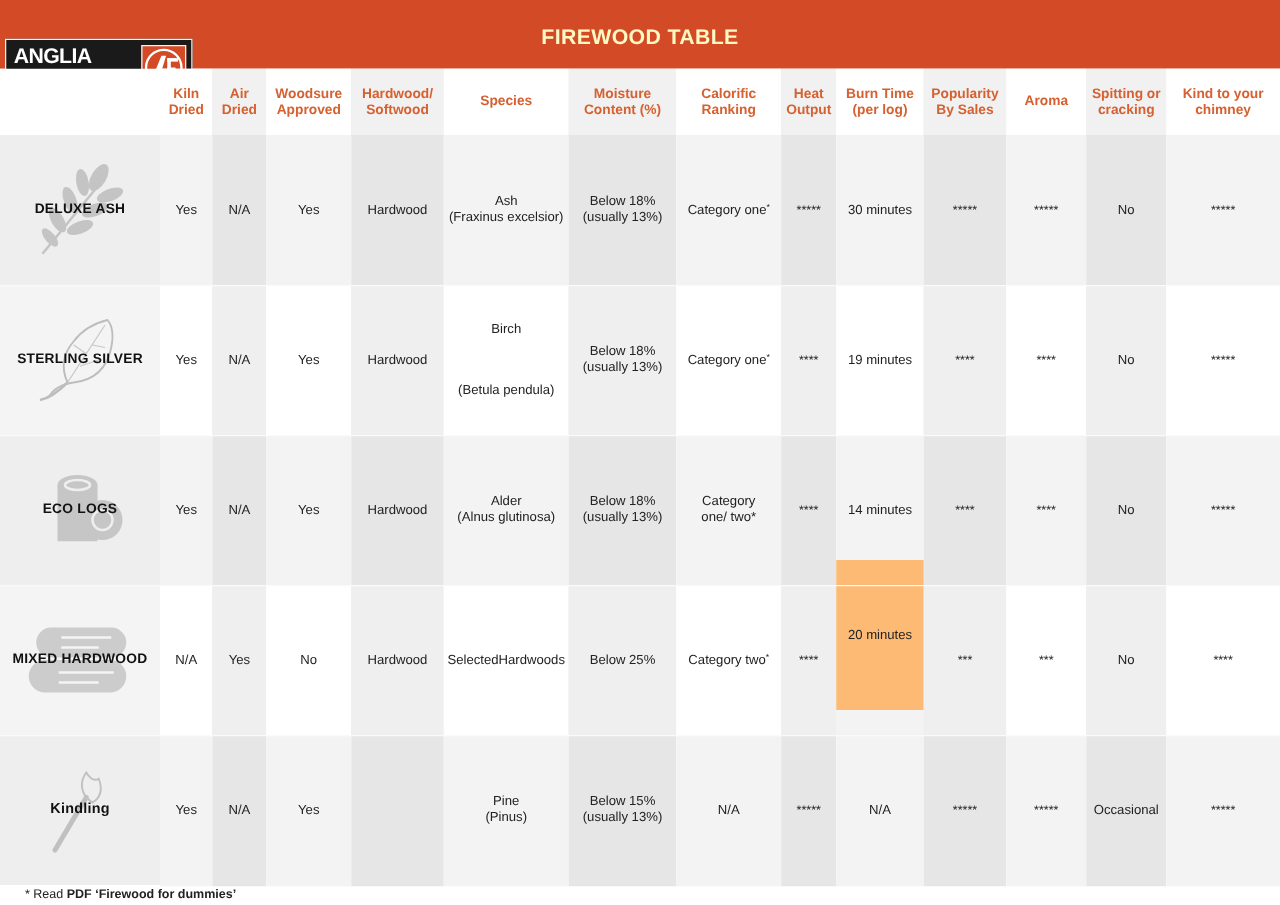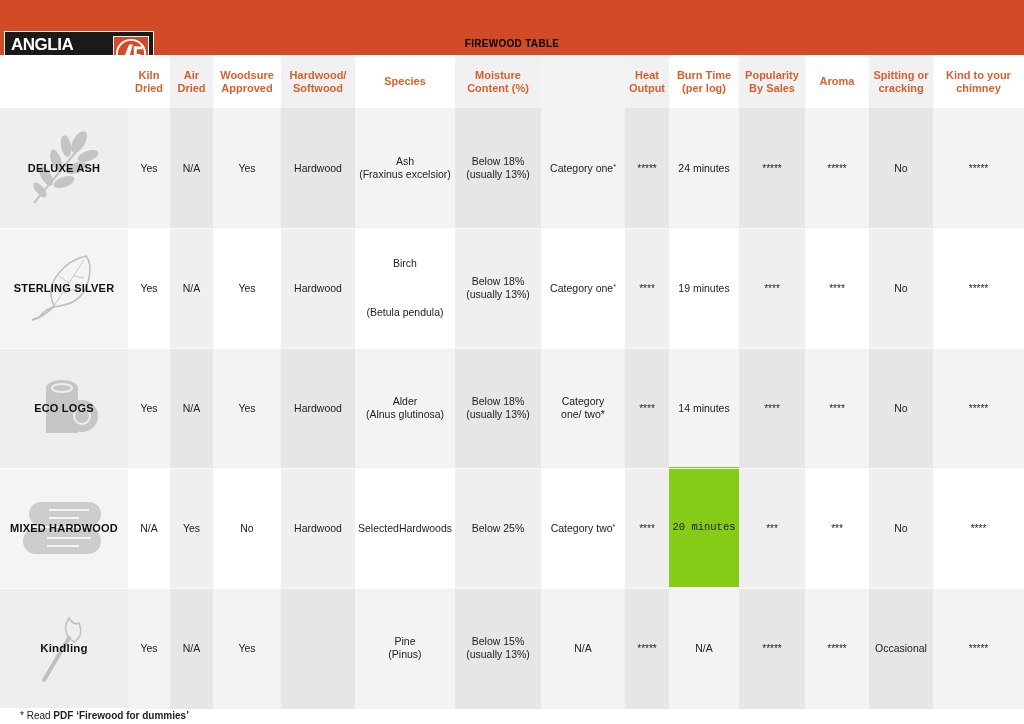--- a/index.html
+++ b/index.html
@@ -20,21 +20,21 @@
       font-family: "Liberation Sans", sans-serif;
     }
     .logo-text .l2 small { font-size: 12px; letter-spacing: -0.3px; }
     .logo-badge {
       position: absolute; right: 4px; top: 4px; width: 36px; height: 37px;
       background: #d34a26; border: 1px solid #f2f2f2;
     }
     .logo-badge svg { width: 100%; height: 100%; }
     .title {
       position: absolute; left: 0; right: 0; top: 20px; text-align: center;
-      color: #000000; font-weight: bold; font-size: 10px; letter-spacing: 0.3px; margin-top: 18px;
+      color: #fef9c3; font-weight: bold; font-size: 17px; letter-spacing: 0.3px;
     }
 
     .table {
       position: absolute; left: 0; top: 55px; width: 1024px; height: 654px;
     }
     .col {
       position: absolute; top: 0; height: 654px;
     }
     .hdr {
       position: absolute; top: 0; left: 0; right: 0; height: 53px;
@@ -243,20 +243,21 @@
     <div class="cell" style="top:413px;flex-direction:column;background:#efefef;text-align:center;">
         <div>Below 25%</div>
       </div>
     <div class="cell" style="top:533px;flex-direction:column;">
         <div>Below 15%</div>
         <div>(usually 13%)</div>
       </div>
   </div>
 
   <div class="col" style="left:541px;width:84px;background:#f3f3f3;">
+    <div class="hdr" style="background:#fff;">Calorific Ranking</div>
     <div class="cell" style="top:53px;">
         <span>Category one</span>
         <span class="sup">*</span>
       </div>
     <div class="cell" style="top:173px;background:#fff;">
         <span>Category one</span>
         <span class="sup">*</span>
       </div>
     <div class="cell" style="top:293px;padding:0 14px;">
         <span><span>Category one/ two</span><span>*</span></span>
@@ -274,24 +275,24 @@
     <div class="hdr" style="background:#f1f1f1;">Heat Output</div>
     <div class="cell stars" style="top:53px;">*****</div>
     <div class="cell stars" style="top:173px;background:#efefef;">****</div>
     <div class="cell stars" style="top:293px;">****</div>
     <div class="cell stars" style="top:413px;background:#efefef;">****</div>
     <div class="cell stars" style="top:533px;">*****</div>
   </div>
 
   <div class="col" style="left:669px;width:70px;background:#f3f3f3;">
     <div class="hdr" style="background:#fff;">Burn Time (per log)</div>
-    <div class="cell" style="top:53px;">24 minutes</div>
+    <div class="cell" style="top:53px;">30 minutes</div>
     <div class="cell" style="top:173px;background:#fff;">19 minutes</div>
     <div class="cell" style="top:293px;">14 minutes</div>
-    <div class="cell" style="top:412px;background:#84cc16;font-family:Liberation Mono, monospace;">20 minutes</div>
+    <div class="cell" style="top:393px;background:#fdba74;">20 minutes</div>
     <div class="cell" style="top:533px;">N/A</div>
   </div>
 
   <div class="col" style="left:739px;width:66px;background:#e6e6e6;">
     <div class="hdr" style="background:#f1f1f1;">Popularity By Sales</div>
     <div class="cell stars" style="top:53px;">*****</div>
     <div class="cell stars" style="top:173px;background:#efefef;">****</div>
     <div class="cell stars" style="top:293px;">****</div>
     <div class="cell stars" style="top:413px;background:#efefef;">***</div>
     <div class="cell stars" style="top:533px;">*****</div>

